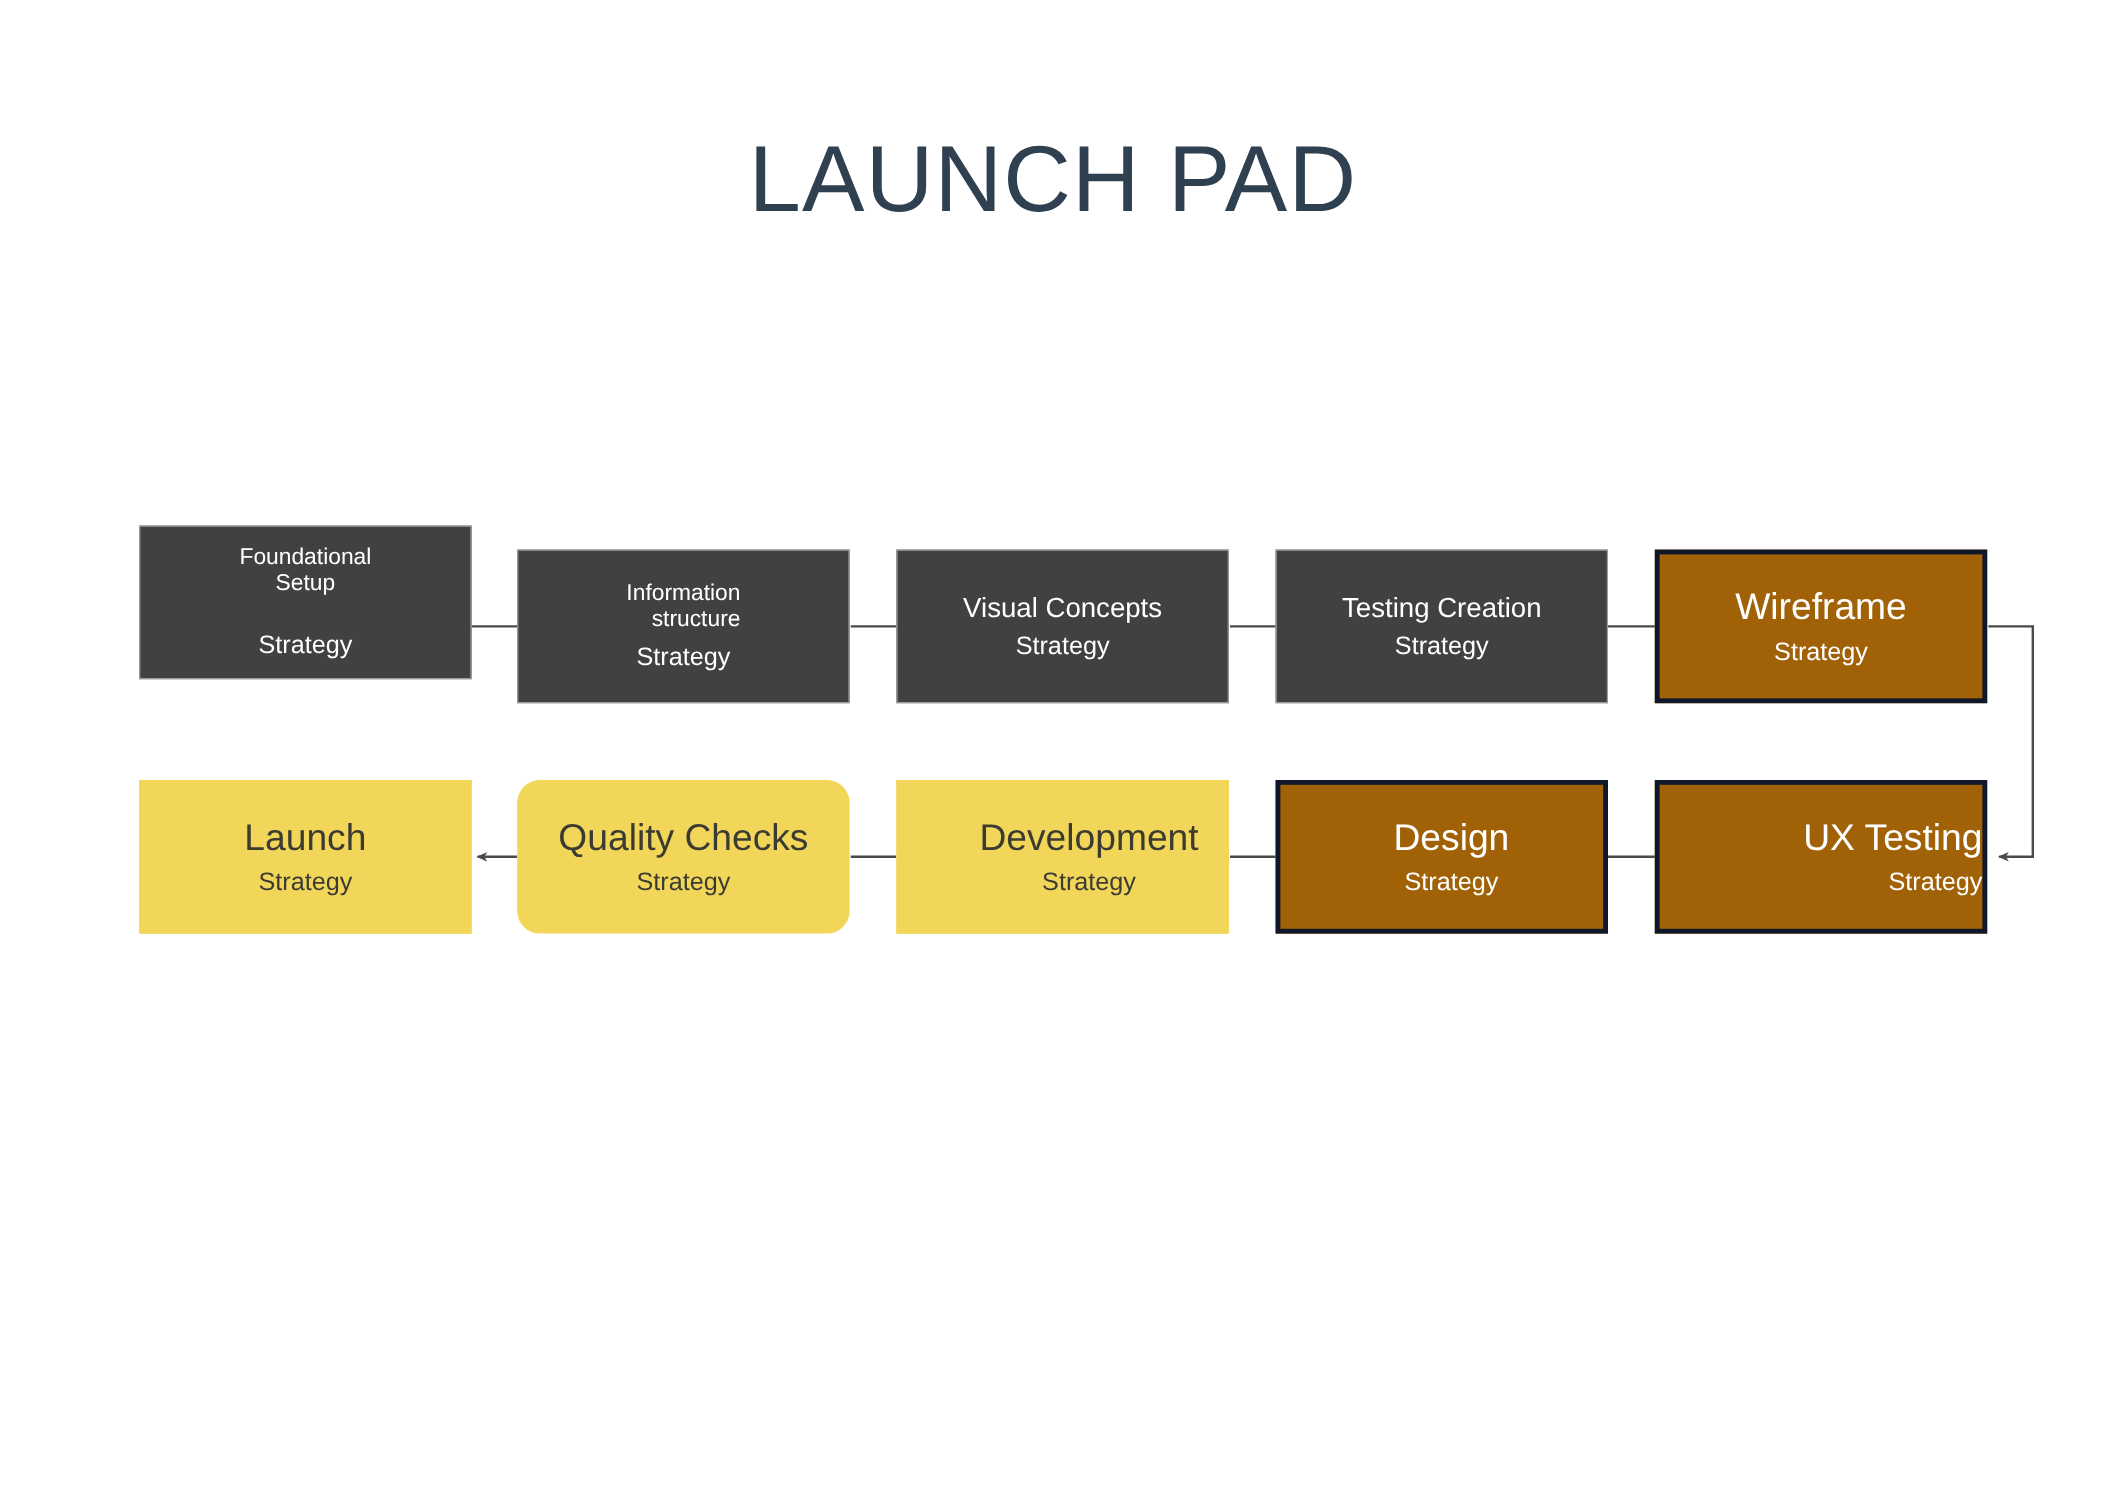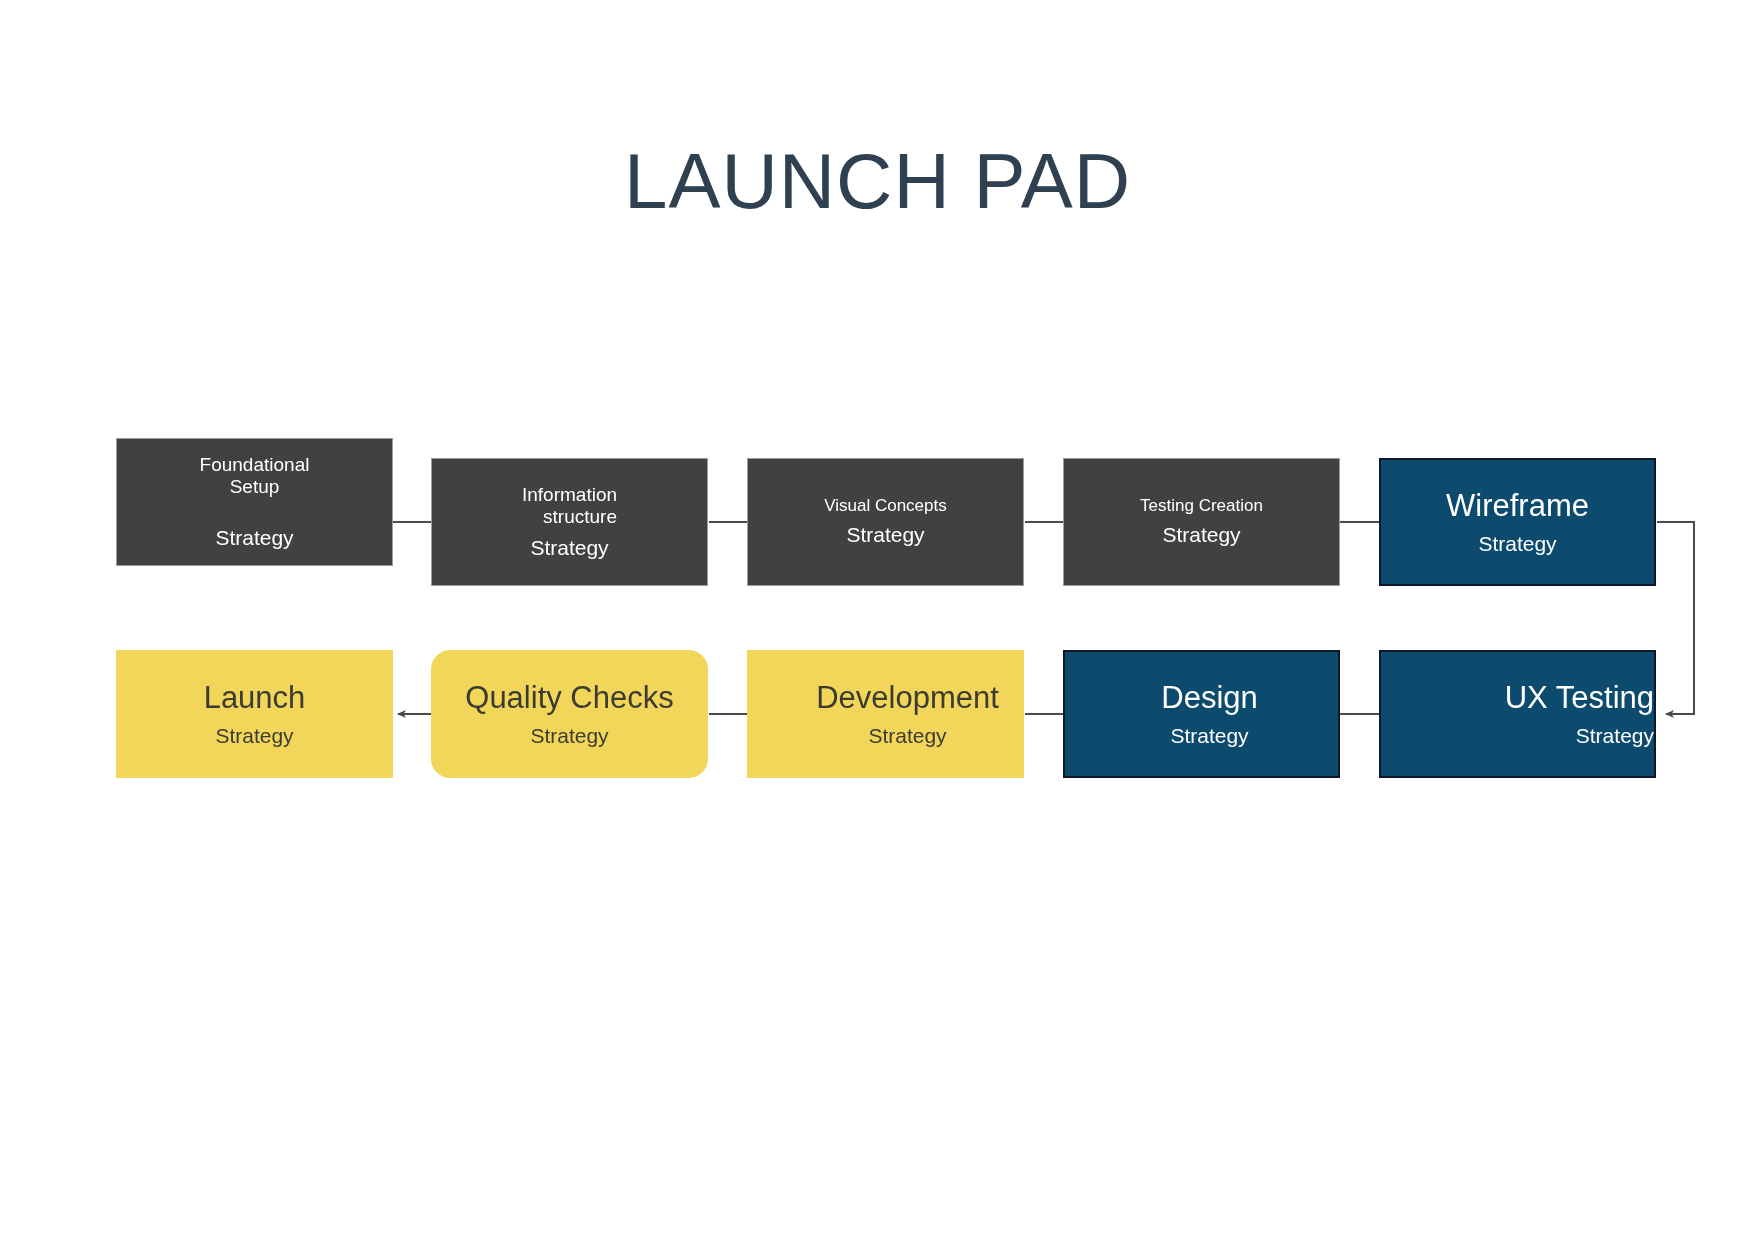--- a/index.html
+++ b/index.html
@@ -25,21 +25,20 @@
     left: 0;
     top: 110px;
     width: 1755px;
     text-align: center;
     font-size: 78px;
     font-weight: 400;
     letter-spacing: 1px;
     color: #2f4050;
     line-height: 1;
     white-space: pre;
-    margin-top: 32px;
   }
   
   #flow {
     position: absolute;
     left: 0;
     top: 0;
     width: 1755px;
     height: 1242px;
   }
   .node {
@@ -65,37 +64,37 @@
   }
   
   .theme-dark {
     background: #414141;
     border: 1px solid #9d9d9d;
   }
   .theme-dark .node-title,
   .theme-dark .node-sub { color: #ffffff; }
   
   .theme-blue {
-    background: #0c4a6e;
-    border: 2px solid #0f172a;
+    background: #a16207;
+    border: 4px solid #0f172a;
   }
   .theme-blue .node-title,
   .theme-blue .node-sub { color: #ffffff; }
   
   .theme-yellow {
     background: #f2d659;
     border: 1px solid #f2d659;
   }
   .theme-yellow .node-title,
   .theme-yellow .node-sub { color: #3b3b32; }
 
   
   .size-sm .node-title { font-size: 19px; }
   .size-sm .node-sub   { font-size: 21px; }
-  .size-md .node-title { font-size: 17px; }
+  .size-md .node-title { font-size: 23px; }
   .size-md .node-sub   { font-size: 21px; }
   .size-lg .node-title { font-size: 31px; }
   .size-lg .node-sub   { font-size: 21px; }
 
   
   #connectors {
     position: absolute;
     left: 0;
     top: 0;
     width: 1755px;

